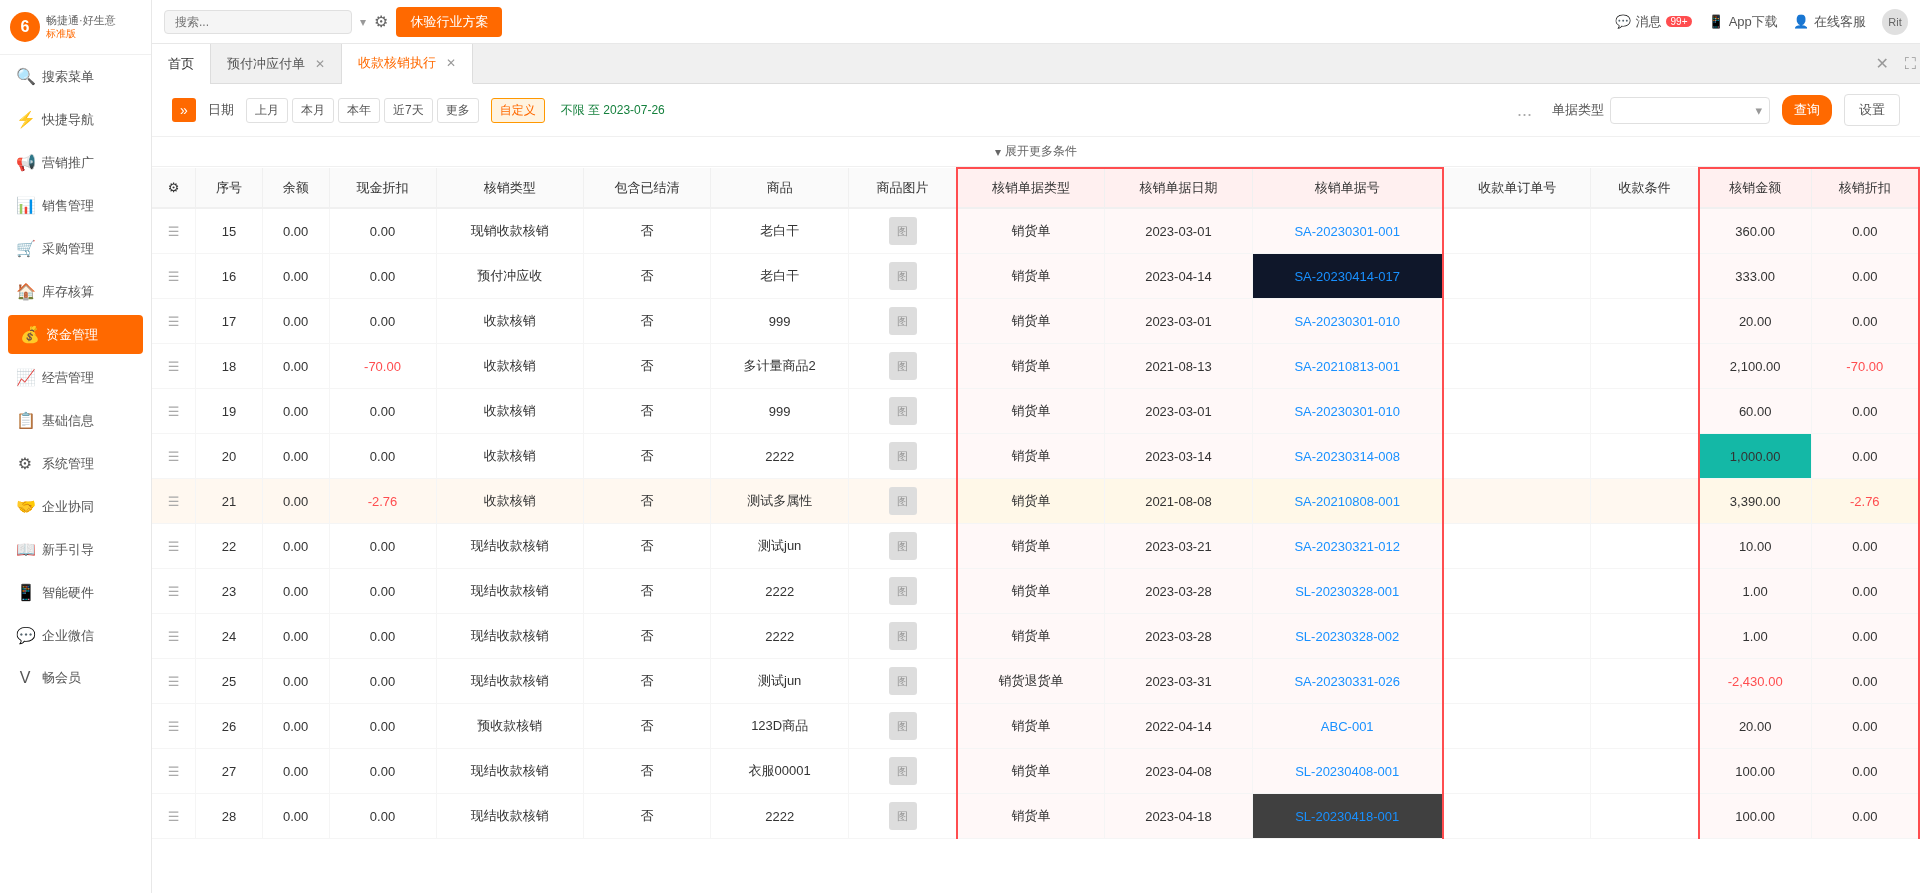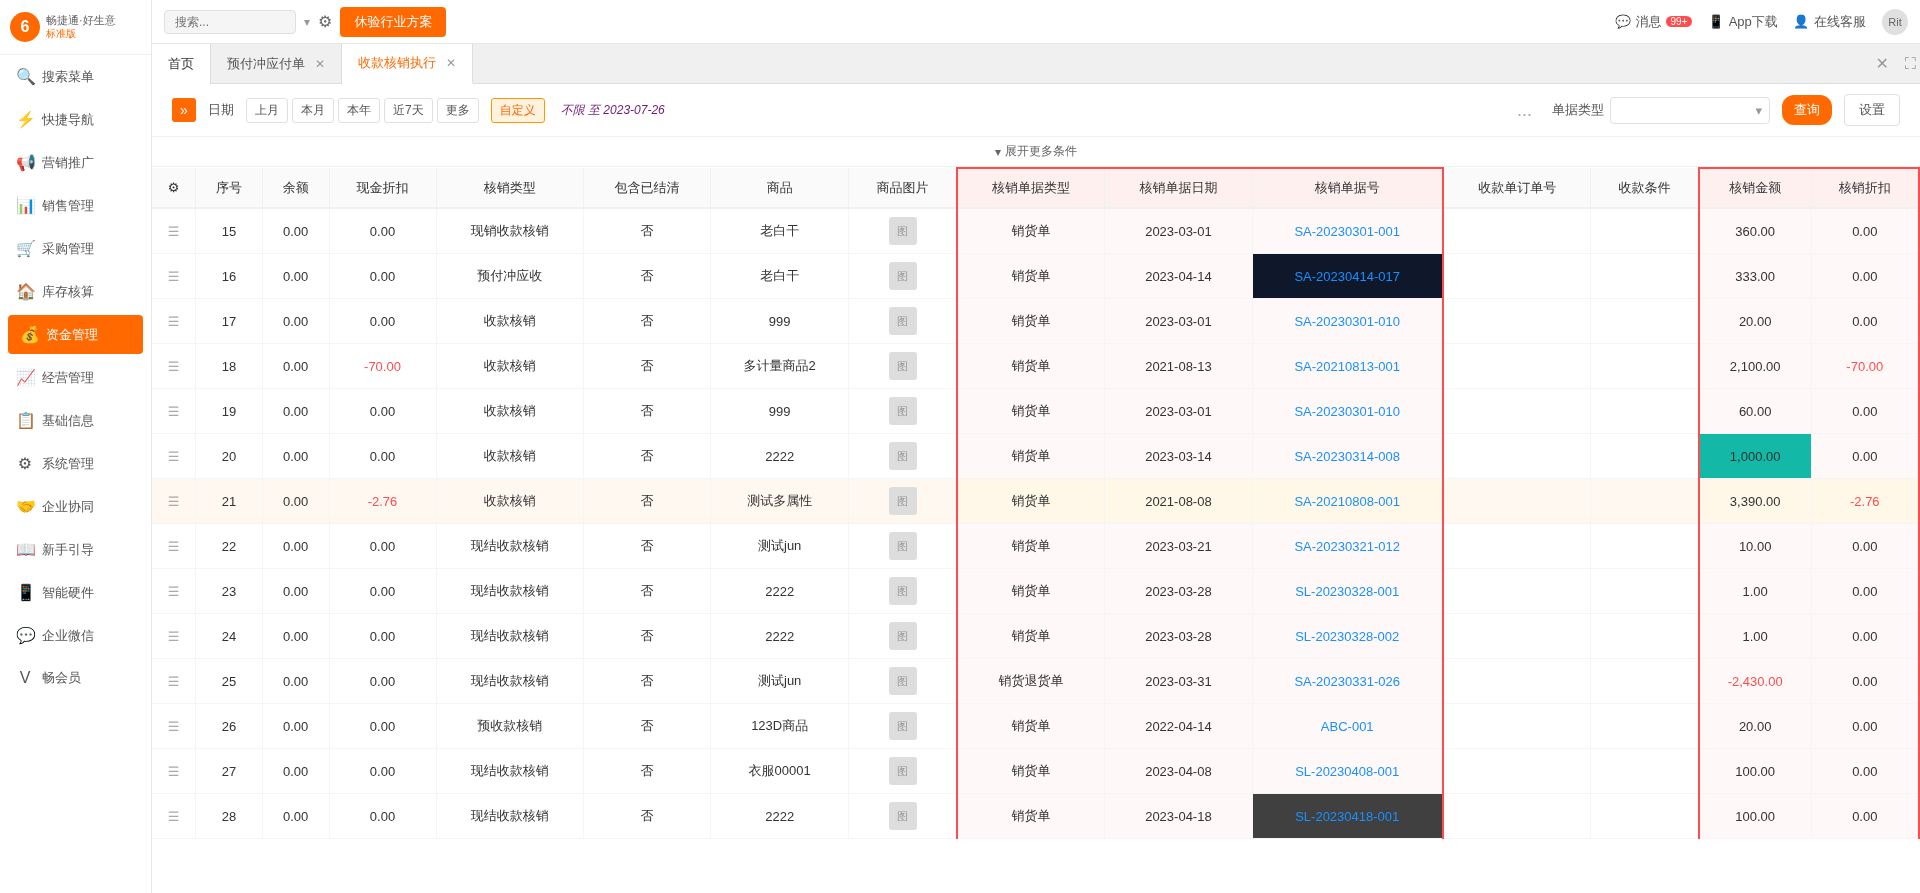--- a/index.html
+++ b/index.html
@@ -16,21 +16,21 @@
     .sidebar-item.active { background: #ff6900; color: #fff; border-radius: 4px; margin: 2px 8px; padding: 10px 12px; }
     .sidebar-item .icon { font-size: 16px; width: 18px; text-align: center; }
     .sidebar-item .label { font-size: 13px; }
 
     
     .main { flex: 1; display: flex; flex-direction: column; overflow: hidden; }
 
     
     .topbar { height: 44px; background: #fff; border-bottom: 1px solid #e8e8e8; display: flex; align-items: center; padding: 0 12px; gap: 12px; }
     .topbar-left { display: flex; align-items: center; gap: 8px; flex: 1; }
-    .topbar-search { background: #f5f5f5; border: 1px solid #e0e0e0; border-radius: 4px; padding: 4px 10px; font-size: 12px; width: 132px; color: #999; }
+    .topbar-search { background: #f5f5f5; border: 1px solid #e0e0e0; border-radius: 4px; padding: 4px 10px; font-size: 12px; width: 188px; color: #999; }
     .topbar-arrow { color: #999; font-size: 12px; cursor: pointer; }
     .topbar-gear { color: #666; font-size: 16px; cursor: pointer; }
     .topbar-btn { background: #ff6900; color: #fff; border: none; border-radius: 4px; padding: 6px 14px; font-size: 13px; cursor: pointer; }
     .topbar-right { display: flex; align-items: center; gap: 16px; }
     .topbar-right-item { display: flex; align-items: center; gap: 4px; color: #555; font-size: 13px; cursor: pointer; }
     .badge { background: #ff4d4f; color: #fff; border-radius: 10px; padding: 0 5px; font-size: 10px; }
     .user-avatar { background: #e0e0e0; border-radius: 50%; width: 26px; height: 26px; display: flex; align-items: center; justify-content: center; font-size: 11px; color: #666; }
 
     
     .tabs { height: 40px; background: #f0f0f0; display: flex; align-items: center; border-bottom: 1px solid #ddd; }
@@ -47,21 +47,21 @@
     .btn-outline { border: 1px solid #e0e0e0; background: #fff; color: #555; border-radius: 4px; padding: 5px 12px; font-size: 13px; cursor: pointer; display: flex; align-items: center; gap: 4px; }
 
     
     .filter-bar { background: #fff; padding: 10px 20px; border-bottom: 1px solid #f0f0f0; }
     .filter-row { display: flex; align-items: center; gap: 12px; }
     .filter-expand { width: 24px; height: 24px; background: #ff6900; border-radius: 3px; display: flex; align-items: center; justify-content: center; color: #fff; cursor: pointer; font-size: 14px; }
     .filter-label { color: #555; font-size: 13px; }
     .filter-date-btns { display: flex; gap: 4px; align-items: flex-start; }
     .date-btn { padding: 3px 8px; border: 1px solid #e0e0e0; border-radius: 3px; background: #fff; font-size: 12px; color: #555; cursor: pointer; }
     .date-btn.custom { background: #fff3e0; border-color: #ff9800; color: #ff6900; border-radius: 3px; padding: 3px 8px; }
-    .filter-date-range { color: #701a75; font-size: 12px; font-style: italic; }
+    .filter-date-range { color: #15803d; font-size: 12px; }
     .filter-divider { flex: 1; }
     .filter-field { display: flex; align-items: center; gap: 6px; }
     .filter-field-label { color: #555; font-size: 13px; white-space: nowrap; }
     .filter-input { border: 1px solid #e0e0e0; border-radius: 4px; padding: 5px 10px; font-size: 13px; width: 200px; color: #999; }
     .filter-dots { color: #aaa; font-size: 18px; margin: 0 8px; }
     .filter-select { border: 1px solid #e0e0e0; border-radius: 4px; padding: 5px 28px 5px 10px; font-size: 13px; color: #999; background: #fff; width: 160px; appearance: none; }
     .btn-query { background: #ff6900; color: #fff; border: none; border-radius: 12px; padding: 6px 12px; font-size: 13px; cursor: pointer; }
     .btn-settings { background: #fff; border: 1px solid #e0e0e0; color: #555; border-radius: 4px; padding: 6px 14px; font-size: 13px; cursor: pointer; }
 
     

